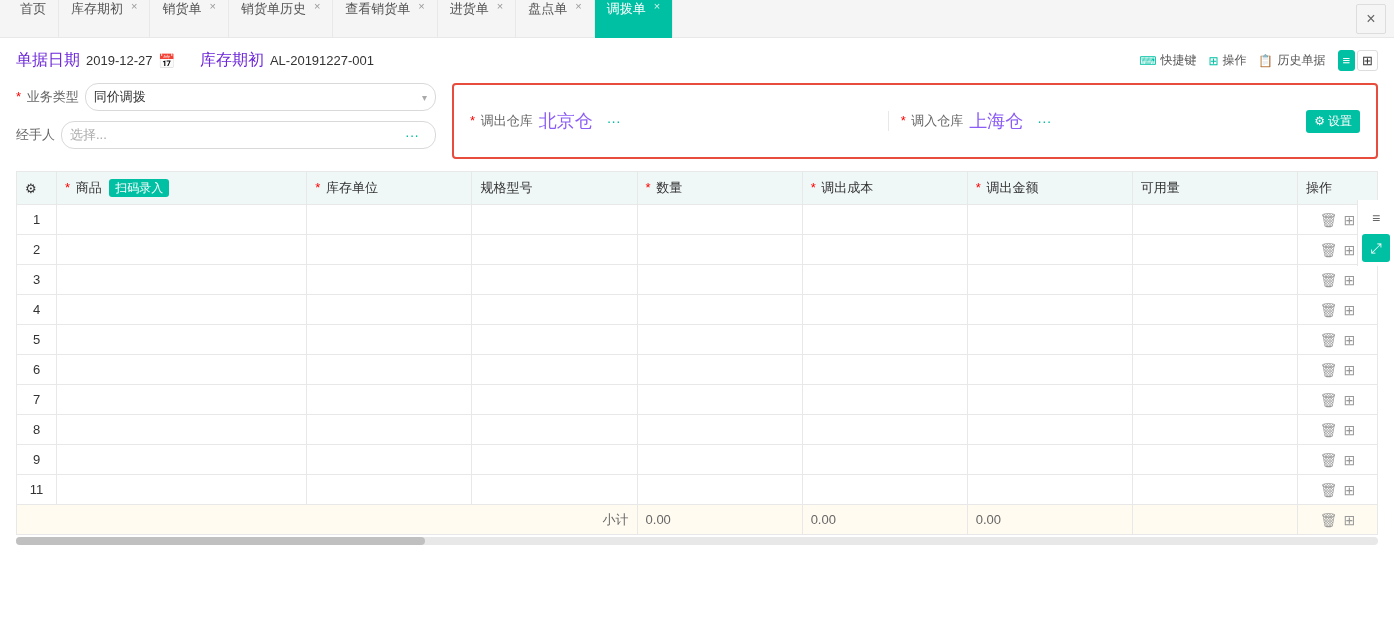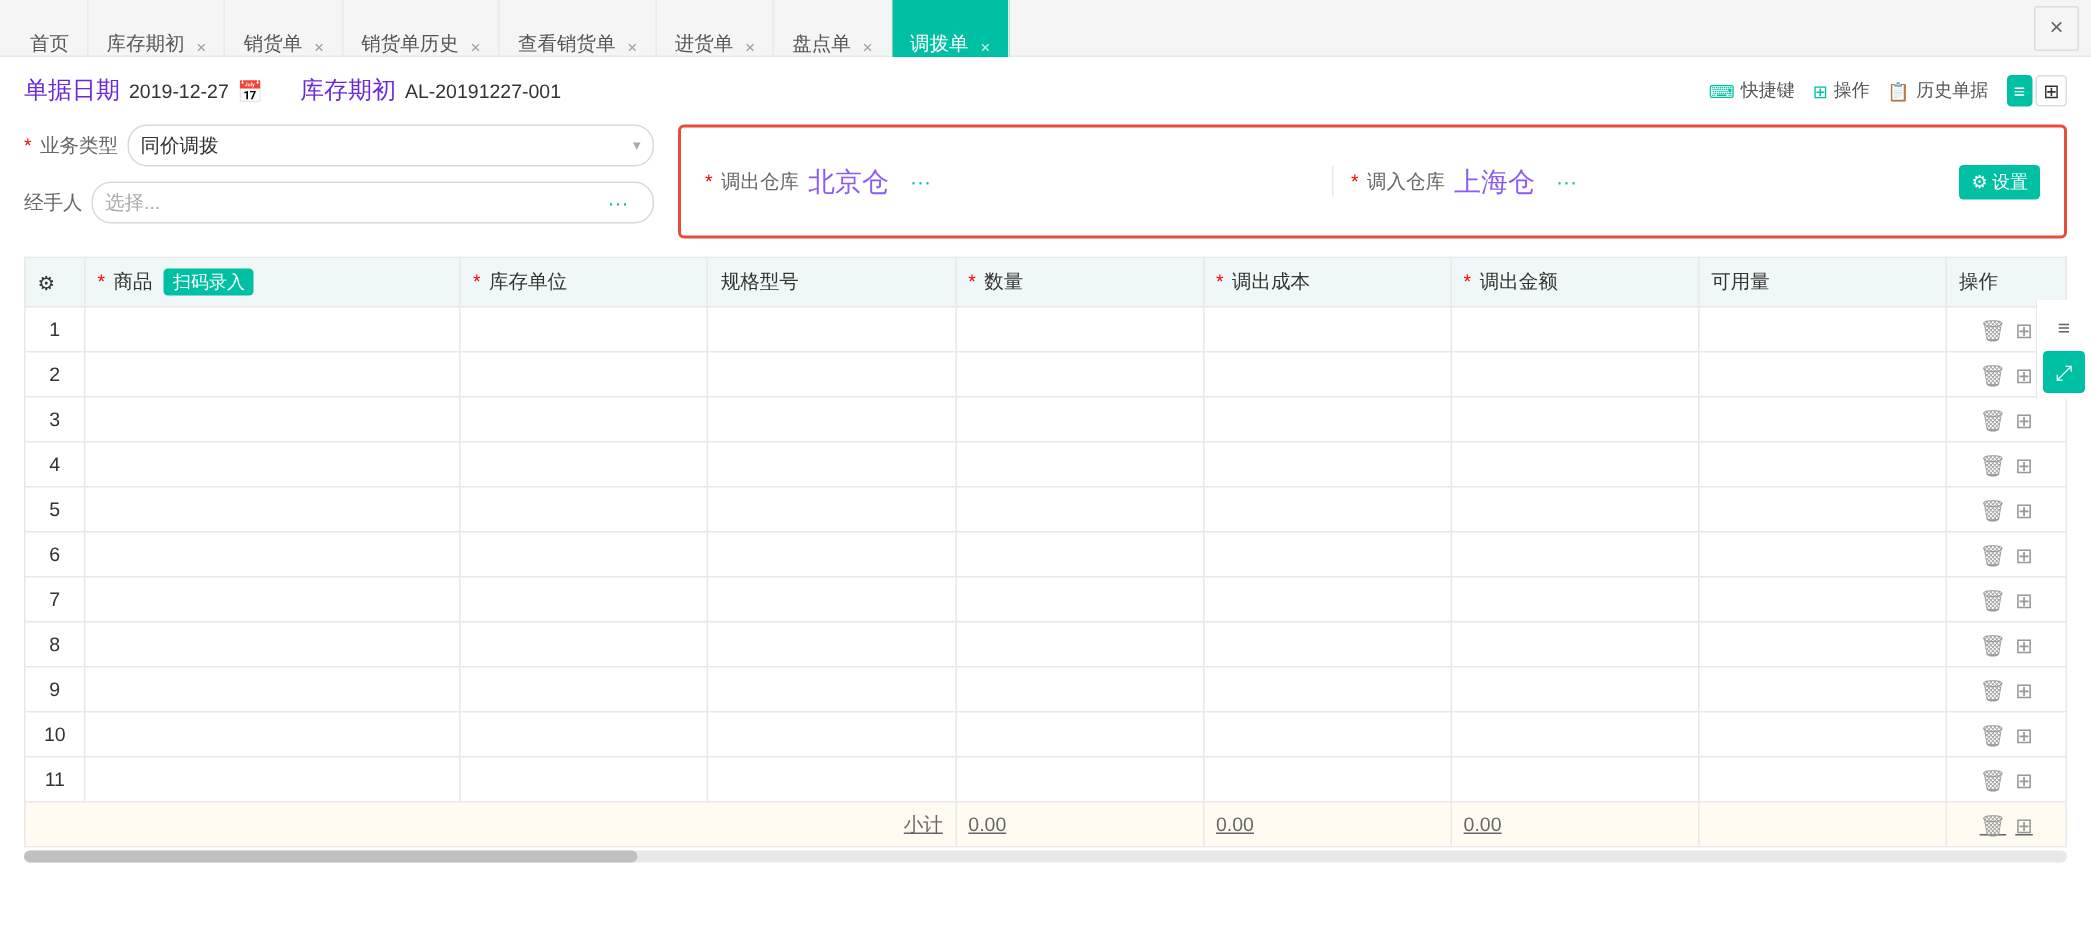--- a/index.html
+++ b/index.html
@@ -9,21 +9,21 @@
     .tab-bar {
       display: flex;
       align-items: center;
       border-bottom: 1px solid #e8e8e8;
       background: #f5f5f5;
       padding: 0 8px;
       height: 38px;
     }
     .tab-item {
       display: flex;
-      align-items: flex-end;
+      align-items: flex-start;
       padding: 0 12px;
       height: 38px;
       cursor: pointer;
       font-size: 13px;
       color: #555;
       border-right: 1px solid #e8e8e8;
       white-space: nowrap;
       gap: 6px;
     }
     .tab-item.active {
@@ -249,21 +249,20 @@
       color: #999;
       cursor: pointer;
       font-size: 14px;
     }
 
     
     .summary-row td {
       background: #fffbf0;
       font-weight: 500;
       color: #666;
-      text-decoration: underline;
     }
 
     
     .scroll-area {
       overflow-x: auto;
     }
     .scroll-track {
       height: 8px;
       background: #e8e8e8;
       border-radius: 4px;
@@ -596,36 +595,20 @@
       <td></td>
       <td></td>
       <td>
         <div class="action-icons">
           <span class="action-icon">🗑</span>
           <span class="action-icon">⊞</span>
         </div>
       </td>
     </tr>
           <tr>
-      <td class="row-num">10</td>
-      <td colspan="1"></td>
-      <td></td>
-      <td></td>
-      <td></td>
-      <td></td>
-      <td></td>
-      <td></td>
-      <td>
-        <div class="action-icons">
-          <span class="action-icon">🗑</span>
-          <span class="action-icon">⊞</span>
-        </div>
-      </td>
-    </tr>
-          <tr>
       <td class="row-num">11</td>
       <td colspan="1"></td>
       <td></td>
       <td></td>
       <td></td>
       <td></td>
       <td></td>
       <td></td>
       <td>
         <div class="action-icons">

